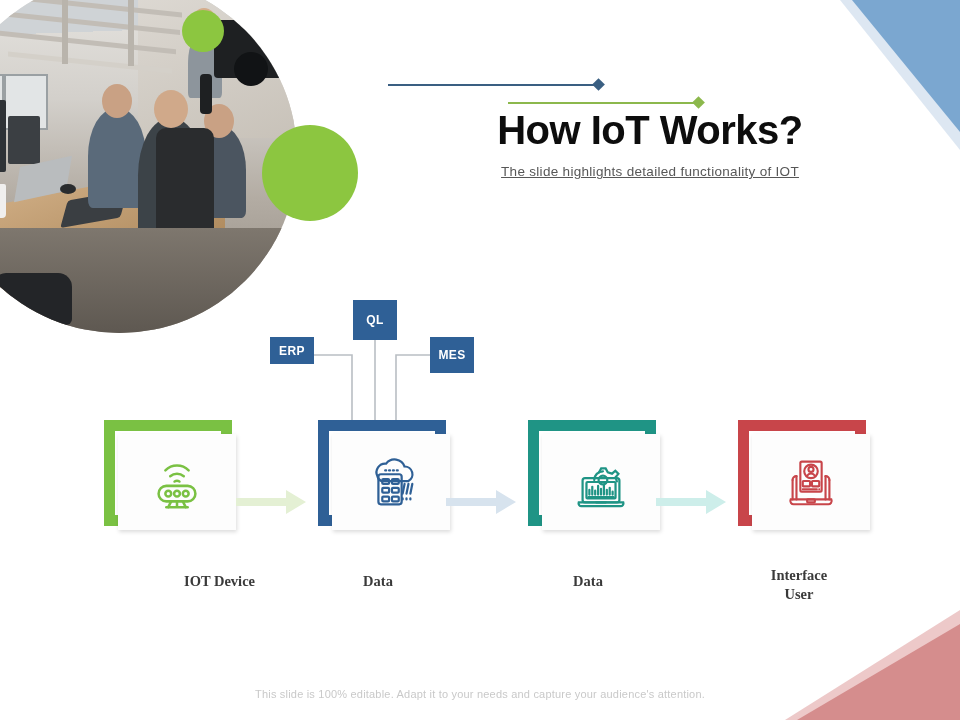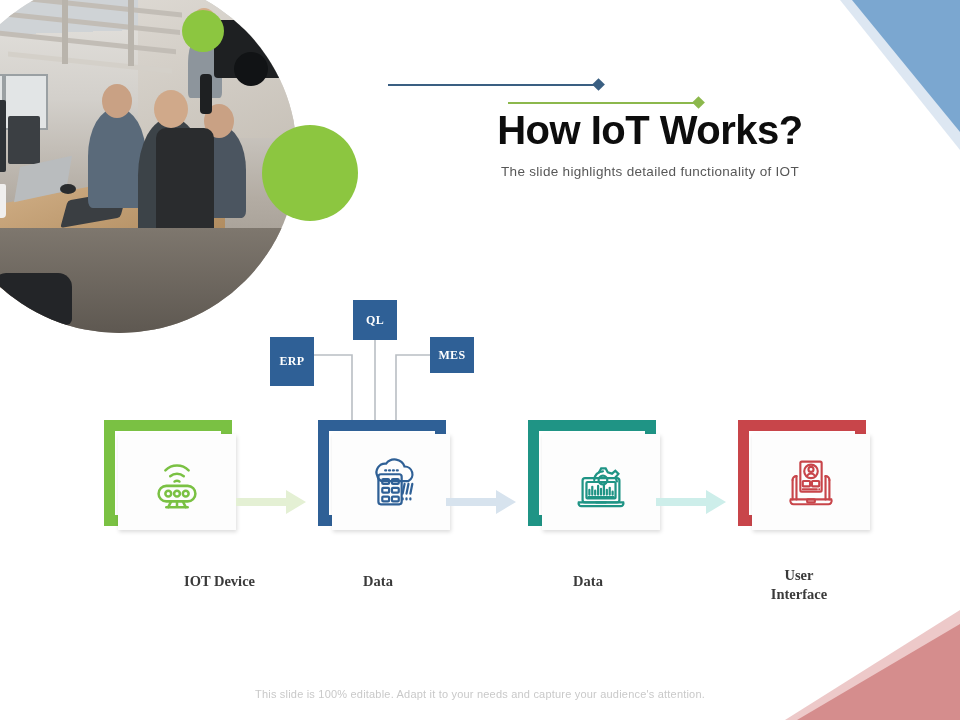--- a/index.html
+++ b/index.html
@@ -161,37 +161,38 @@
     font-family: "Liberation Sans", sans-serif;
   }
   .page-subtitle {
     position: absolute;
     left: 380px; top: 164px;
     width: 540px;
     text-align: center;
     font-size: 13.5px;
     color: #575757;
     letter-spacing: 0.3px;
+    text-decoration: underline;
   }
 
   
   .node {
     position: absolute;
     background: #2f6096;
     color: #ffffff;
-    font-family: Liberation Serif, serif;
+    font-family: Liberation Sans, sans-serif;
     font-weight: bold;
     font-size: 12px;
     display: flex;
     align-items: center;
     justify-content: center;
     letter-spacing: 0.4px;
   }
   .node-ql  { left: 353px; top: 300px; width: 44px; height: 40px; }
-  .node-erp { left: 270px; top: 337px; width: 44px; height: 49px; }
+  .node-erp { left: 270px; top: 337px; width: 44px; height: 27px; }
   .node-mes { left: 430px; top: 337px; width: 44px; height: 36px; }
 
   .connectors { position: absolute; left: 0; top: 0; width: 960px; height: 720px; pointer-events: none; }
 
   
   .stage {
     position: absolute;
     width: 128px; height: 106px;
   }
   .stage .frame {
@@ -448,17 +449,17 @@
 <div class="caption cap-1">
   <div>IOT Device</div>
 </div>
 <div class="caption cap-2">
   <div>Data</div>
 </div>
 <div class="caption cap-3">
   <div>Data</div>
 </div>
 <div class="caption cap-4">
+  <div>Interface</div>
   <div>User</div>
-  <div>Interface</div>
 </div>
 
 <div class="footer-note">This slide is 100% editable. Adapt it to your needs and capture your audience's attention.</div>
 
 </body></html>

